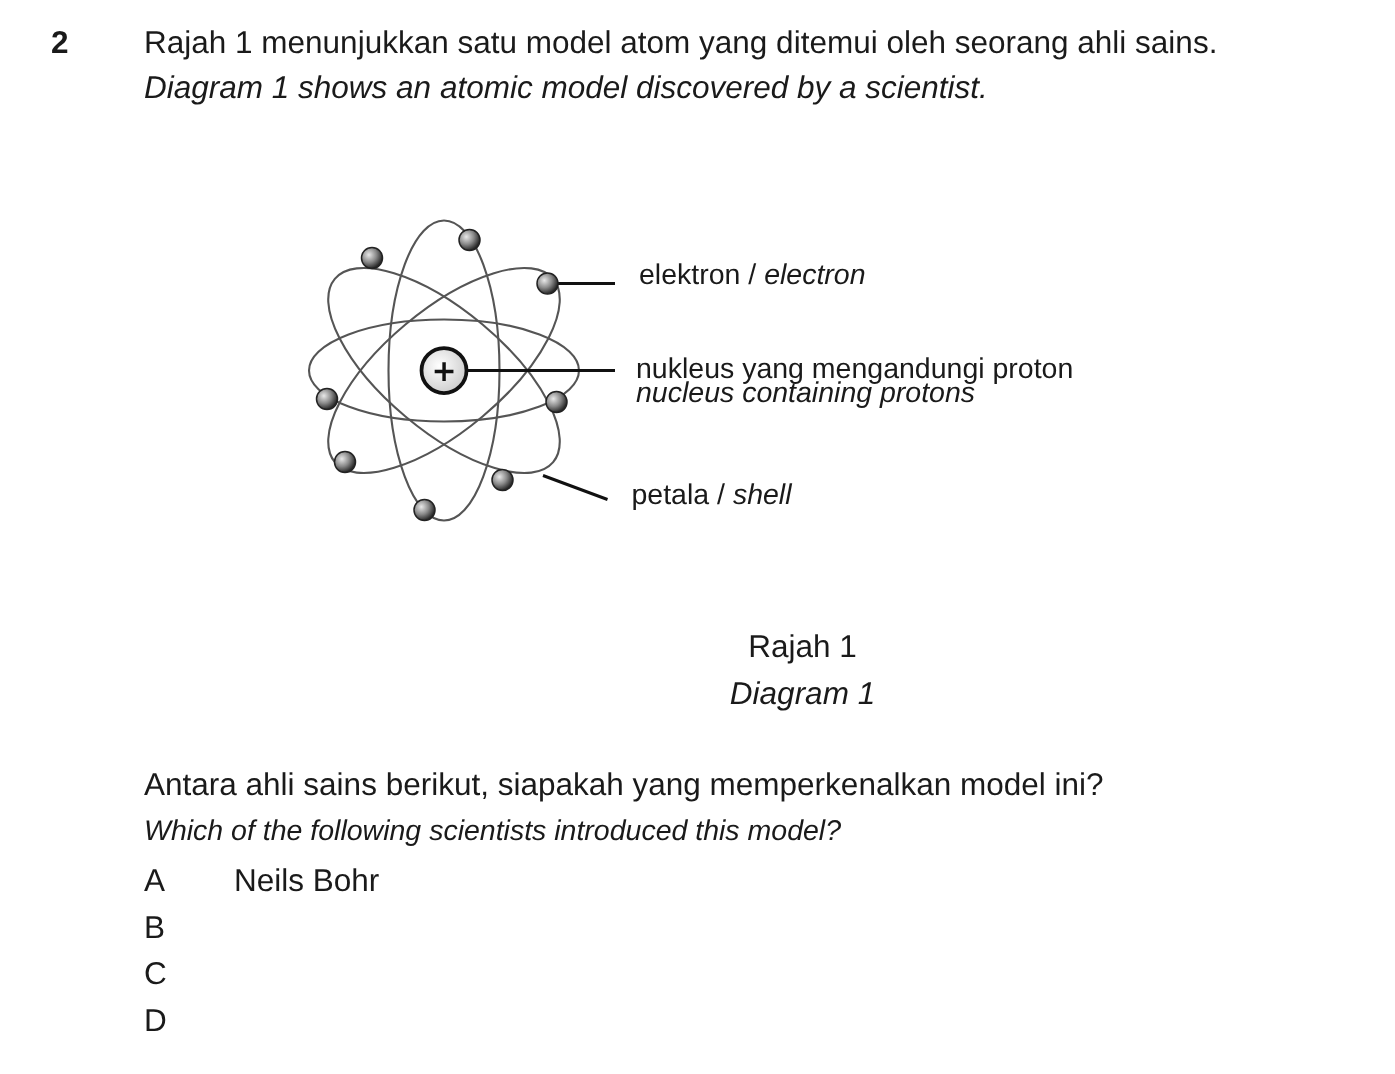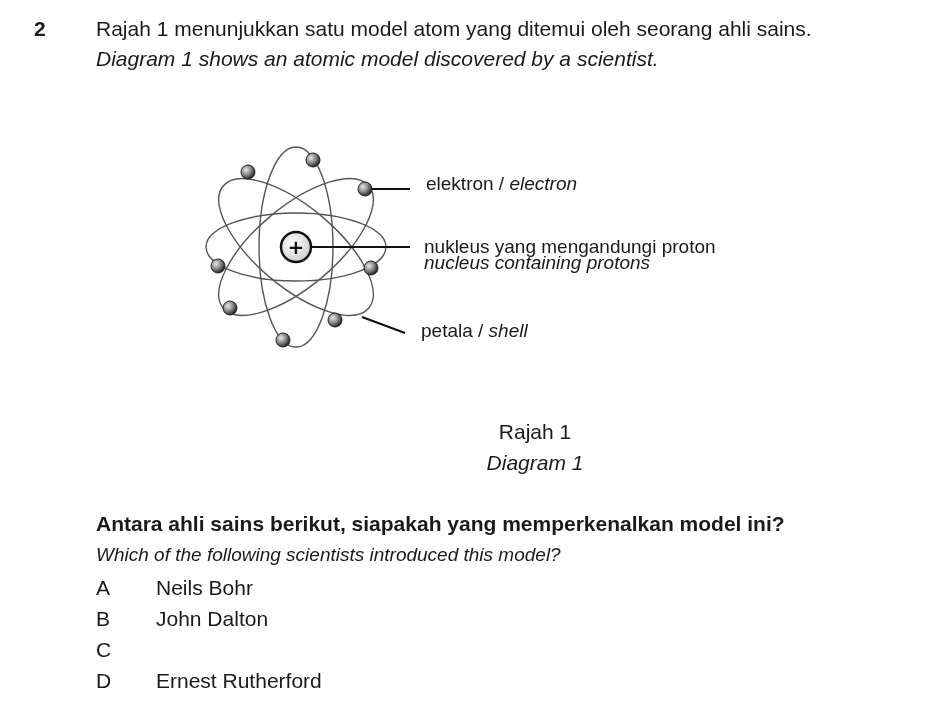--- a/index.html
+++ b/index.html
@@ -11,21 +11,21 @@
   .stem-en { left:96px; top:47px; font-size:21px; font-style:italic; }
   .diagram { left:180px; top:140px; width:240px; height:220px; }
   .lbl { font-size:19px; }
   .lbl-e1 { left:426px; top:173px;text-align:center; }
   .lbl-n1 { left:424px; top:224px;margin-top:12px; }
   .lbl-n2 { left:424px; top:252px; font-style:italic; }
   .lbl-s1 { left:421px; top:320px; }
   .it { font-style:italic; }
   .cap-ms { left:0; width:1070px; text-align:center; top:420px; font-size:21px; }
   .cap-en { left:0; width:1070px; text-align:center; top:451px; font-size:21px; font-style:italic; }
-  .ask-ms { left:96px; top:512px; font-size:21px;font-weight:bold; }
+  .ask-ms { left:96px; top:512px; font-size:21px; }
   .ask-en { left:96px; top:544px; font-size:19px; font-style:italic; }
   .opt { left:96px; font-size:21px; display:flex; }
   .opt .letter { width:60px; }
 </style>
 </head>
 <body>
 
 <div class="abs q-num">2</div>
 <div class="abs stem-ms">Rajah 1 menunjukkan satu model atom yang ditemui oleh seorang ahli sains.</div>
 <div class="abs stem-en">Diagram 1 shows an atomic model discovered by a scientist.</div>
@@ -79,21 +79,19 @@
 
 <div class="abs ask-ms">Antara ahli sains berikut, siapakah yang memperkenalkan model ini?</div>
 <div class="abs ask-en">Which of the following scientists introduced this model?</div>
 
 <div class="abs opt" style="top:576px">
     <span class="letter">A</span>
     <span>Neils Bohr</span>
   </div>
 <div class="abs opt" style="top:607px">
     <span class="letter">B</span>
-    <span>John Dalton</span>
   </div>
 <div class="abs opt" style="top:638px">
     <span class="letter">C</span>
   </div>
 <div class="abs opt" style="top:669px">
     <span class="letter">D</span>
-    <span>Ernest Rutherford</span>
   </div>
 
 </body></html>

